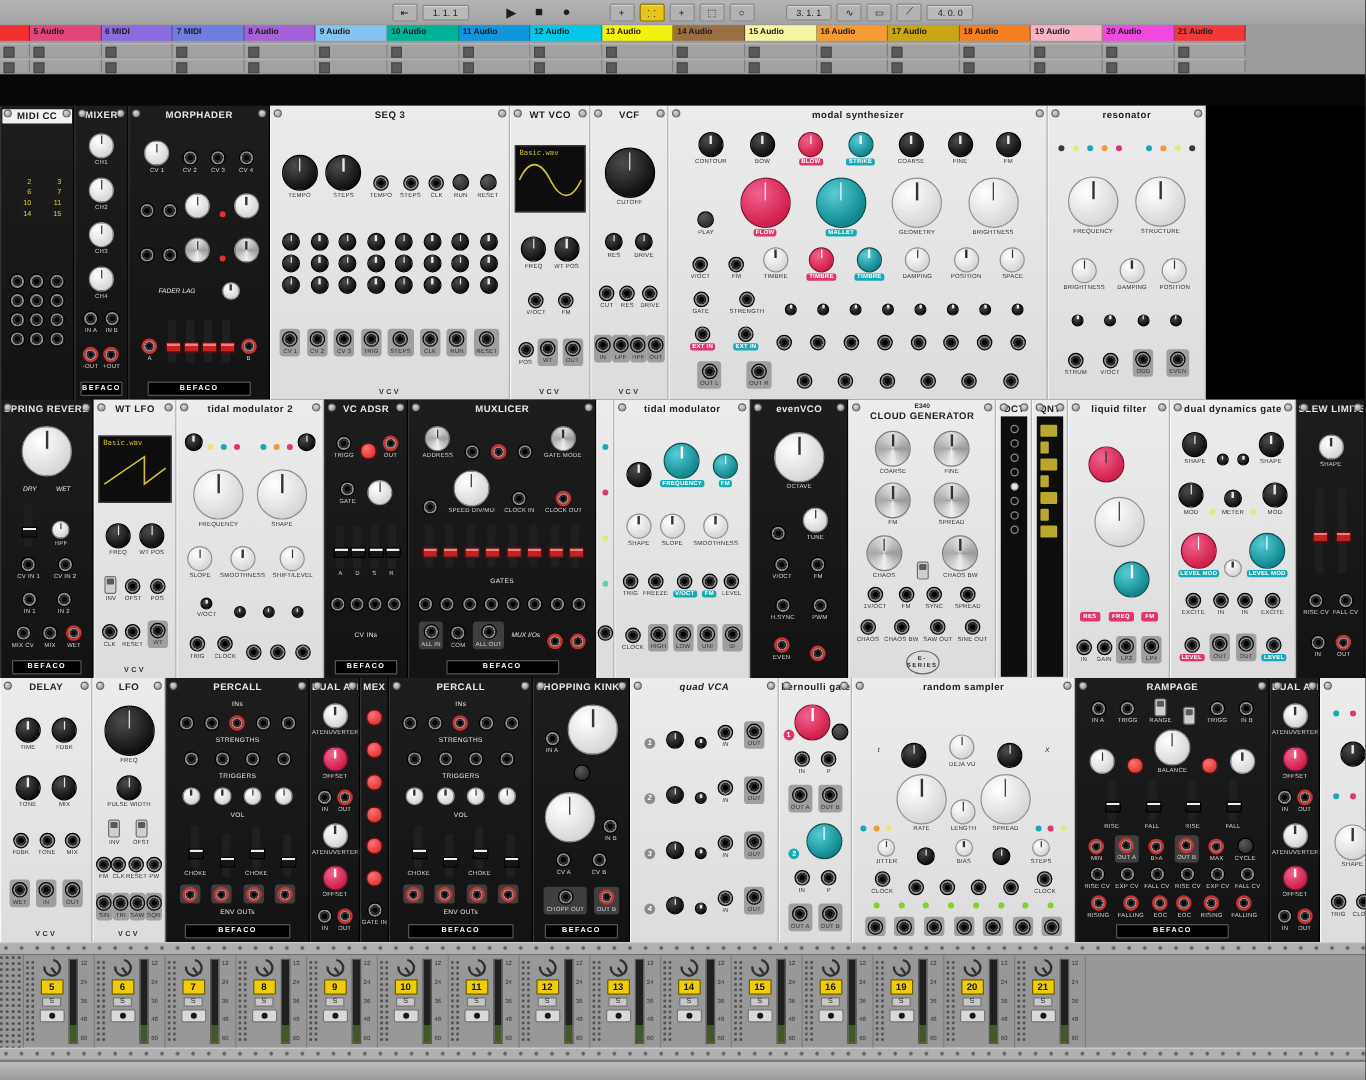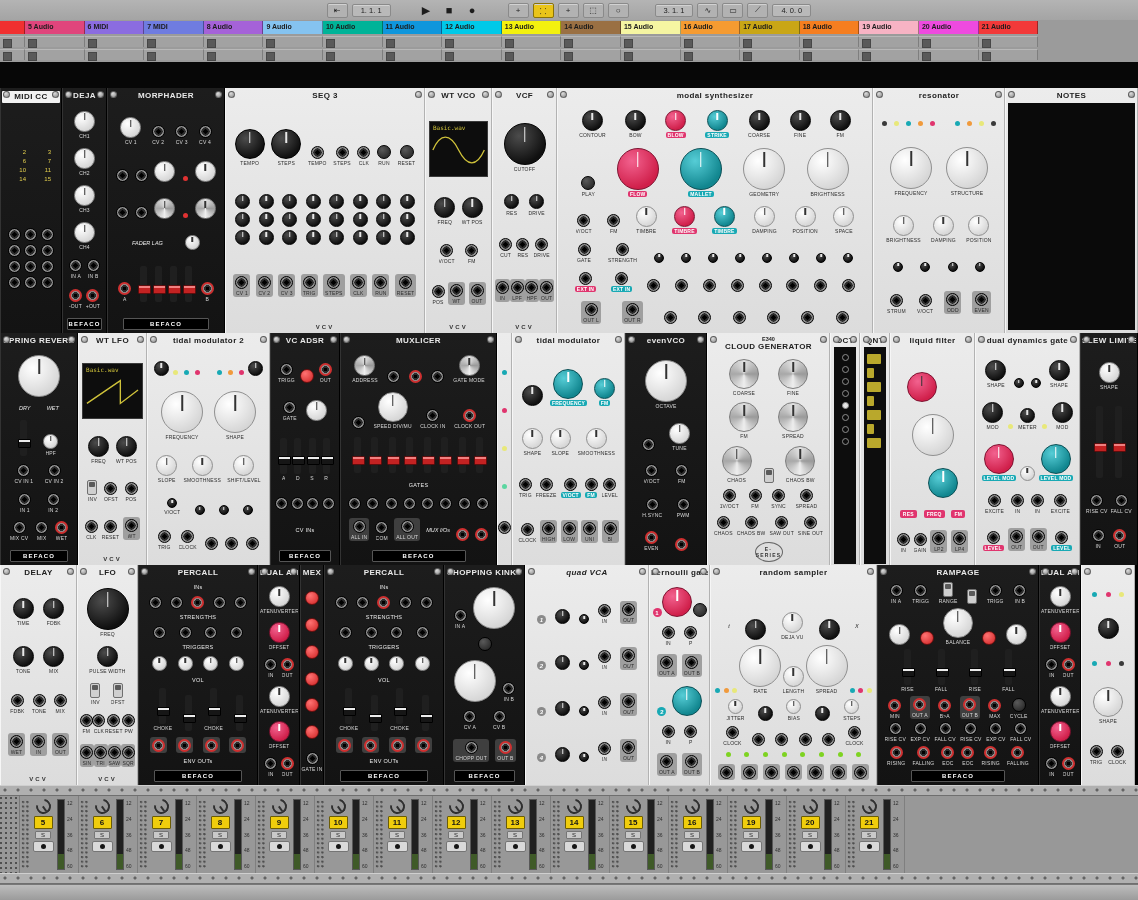--- a/index.html
+++ b/index.html
@@ -346,21 +346,21 @@
                 <span class="jack"></span>
               </div>
               <div class="ictl">
                 <span class="jack"></span>
               </div>
             </div>
           </div>
         </div>
         <div class="module m-dark" style="width: 45px;">
           <div class="mtitle">
-            <div class="mtt">DEJA</div>
+            <div class="mtt">MIXER</div>
           </div>
           <span class="screw sl"></span>
           <span class="screw sr"></span>
           <div class="mbody">
             <div class="mrow">
               <div class="ictl">
                 <span class="knob k-white s-md">
                   <span class="needle"></span>
                 </span>
                 <span class="clbl">CH1</span>
@@ -1183,30 +1183,20 @@
               </div>
               <div class="ictl boxed">
                 <span class="jack"></span>
                 <span class="clbl">ODD</span>
               </div>
               <div class="ictl boxed">
                 <span class="jack"></span>
                 <span class="clbl">EVEN</span>
               </div>
             </div>
-          </div>
-        </div>
-        <div class="module m-light" style="width: 133px;">
-          <div class="mtitle">
-            <div class="mtt">NOTES</div>
-          </div>
-          <span class="screw sl"></span>
-          <span class="screw sr"></span>
-          <div class="mbody">
-            <div class="blackfill"></div>
           </div>
         </div>
       </div>
       <div class="rackrow" style="height: 232px;">
         <div class="module m-dark" style="width: 78px;">
           <div class="mtitle">
             <div class="mtt">SPRING REVERB</div>
           </div>
           <span class="screw sl"></span>
           <span class="screw sr"></span>
@@ -2867,21 +2857,21 @@
                 <span class="jack"></span>
                 <span class="clbl">OUT A</span>
               </div>
               <div class="ictl boxed">
                 <span class="jack"></span>
                 <span class="clbl">OUT B</span>
               </div>
             </div>
           </div>
         </div>
-        <div class="module m-light" style="width: 167px; gap: 28px;">
+        <div class="module m-light" style="width: 186px; gap: 28px;">
           <div class="mtitle ts-right">
             <div class="mtt">random sampler</div>
           </div>
           <span class="screw sl"></span>
           <span class="screw sr"></span>
           <div class="mbody">
             <div class="mrow">
               <span class="ilbl">t</span>
               <div class="ictl">
                 <span class="knob k-dark s-md">

